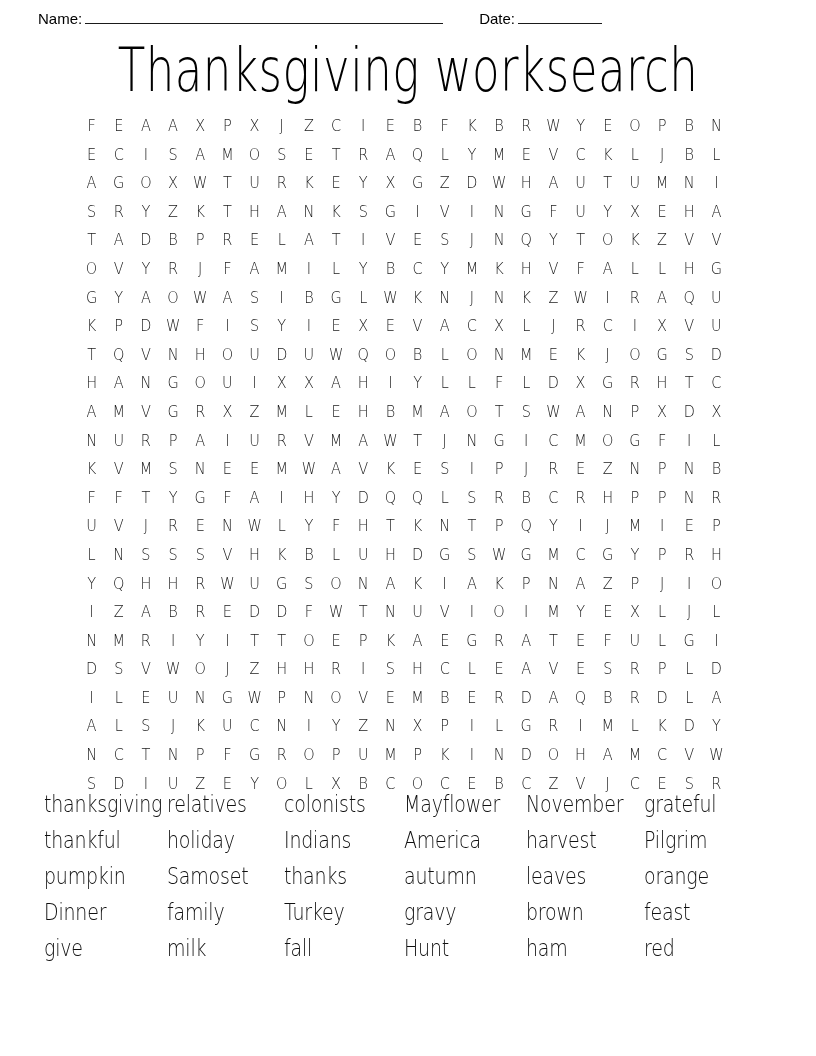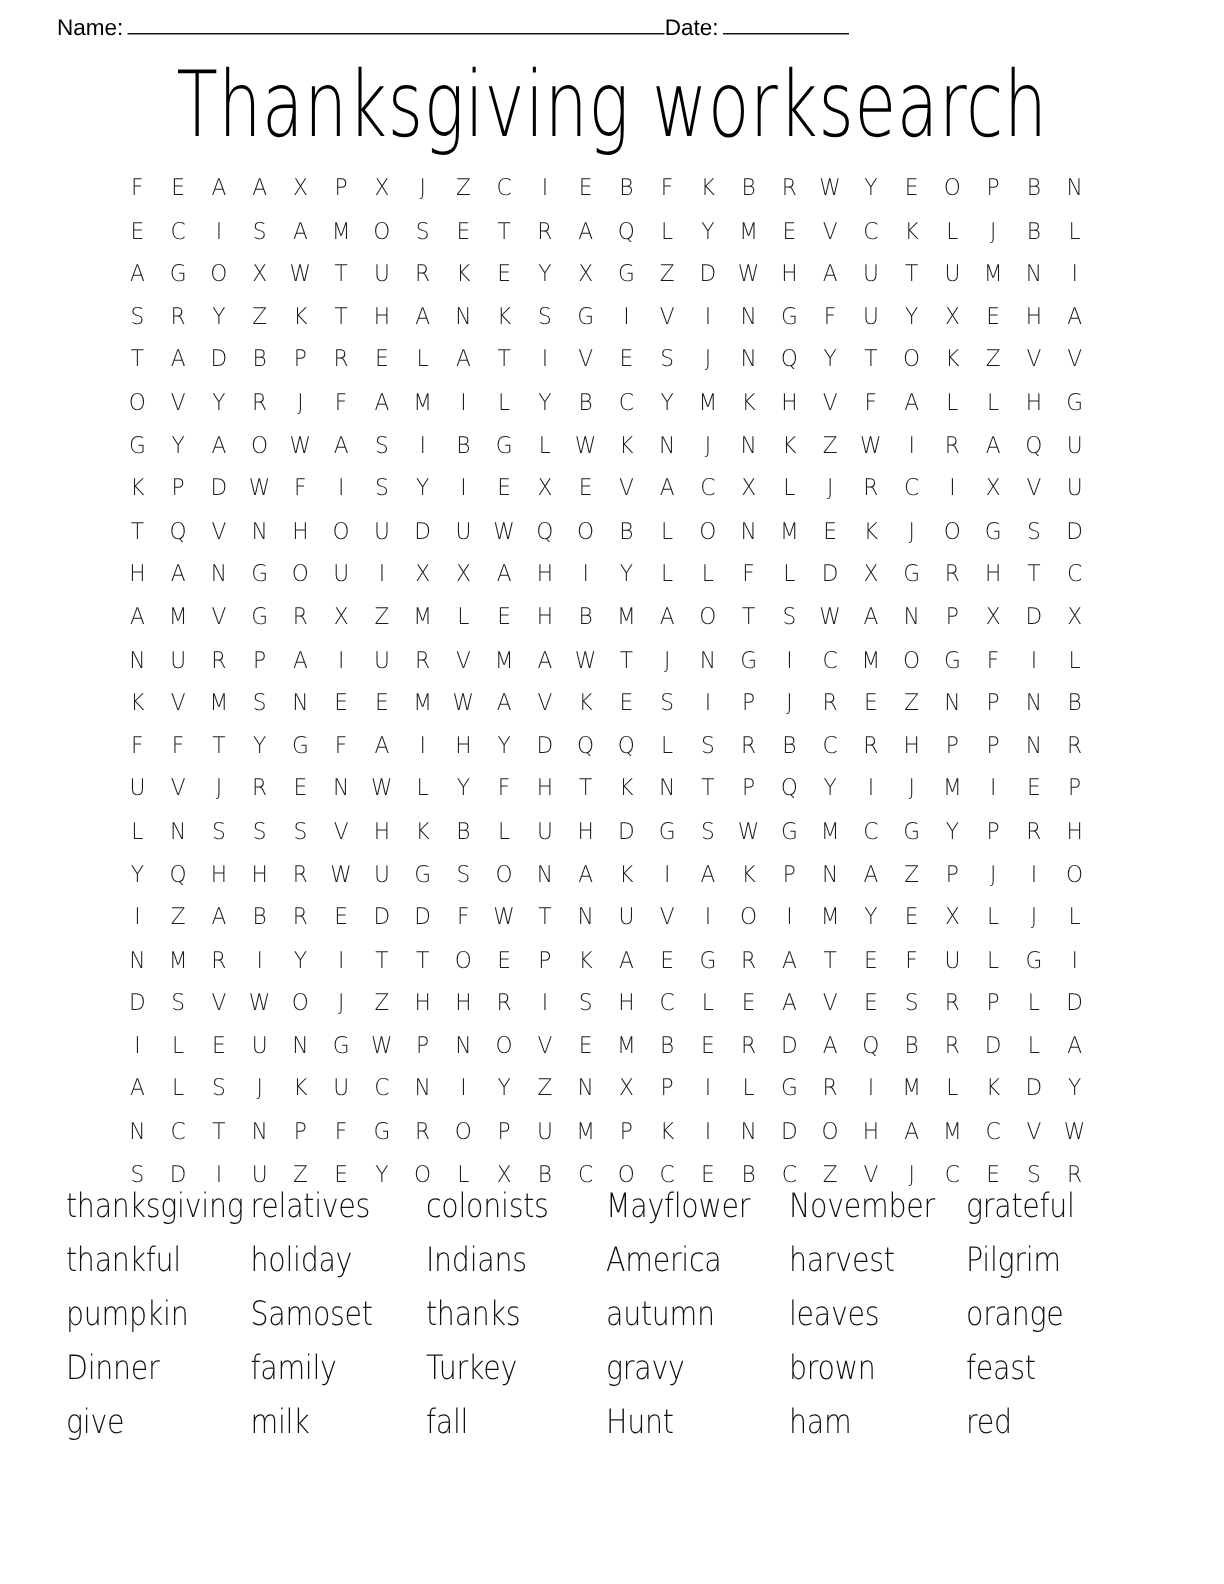--- a/index.html
+++ b/index.html
@@ -40,21 +40,21 @@
     letter-spacing: 0px;
   }
   .rule {
     display: inline-block;
     border-bottom: 1px solid #1a1a1a;
     height: 12px;
     margin-left: 3px;
   }
   #name-field { margin-left: 38px; }
   #name-rule  { width: 358px; }
-  #date-field { }
+  #date-field { margin-left: 36px; }
   #date-rule  { width: 84px; }
 
   
   .title {
     position: absolute;
     top: 34px;
     left: 0;
     width: 816px;
     text-align: center;
     font-family: "DejaVu Sans", sans-serif;

